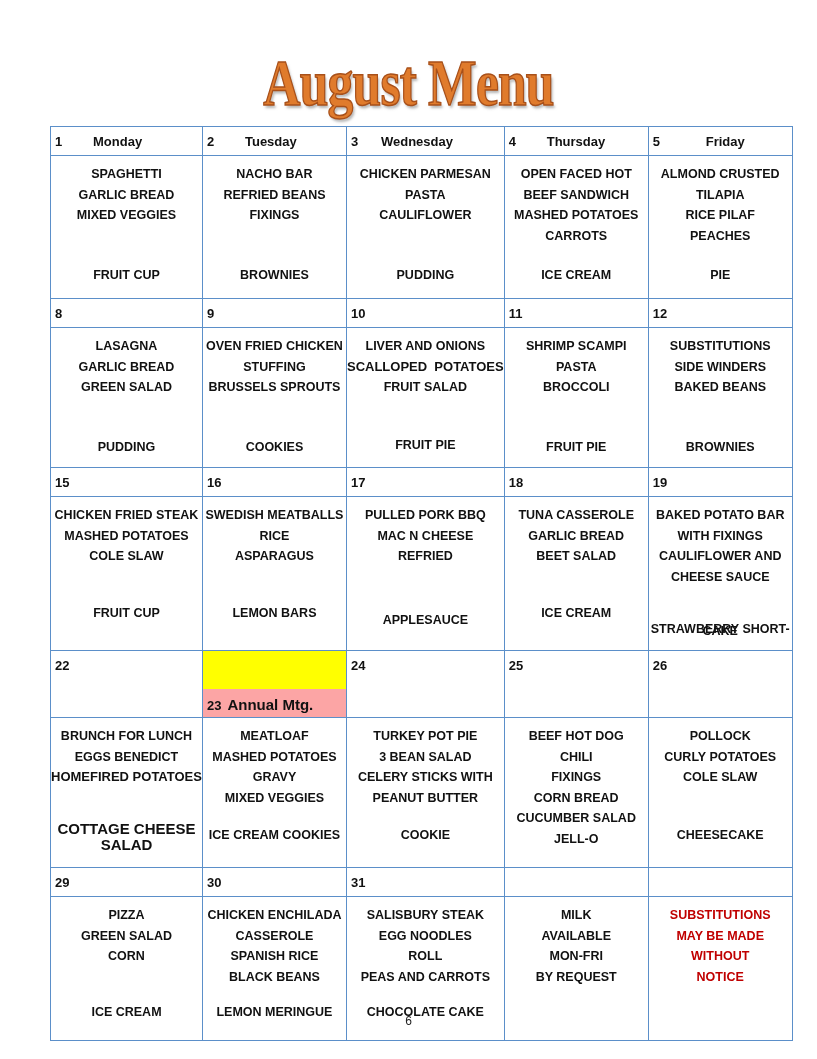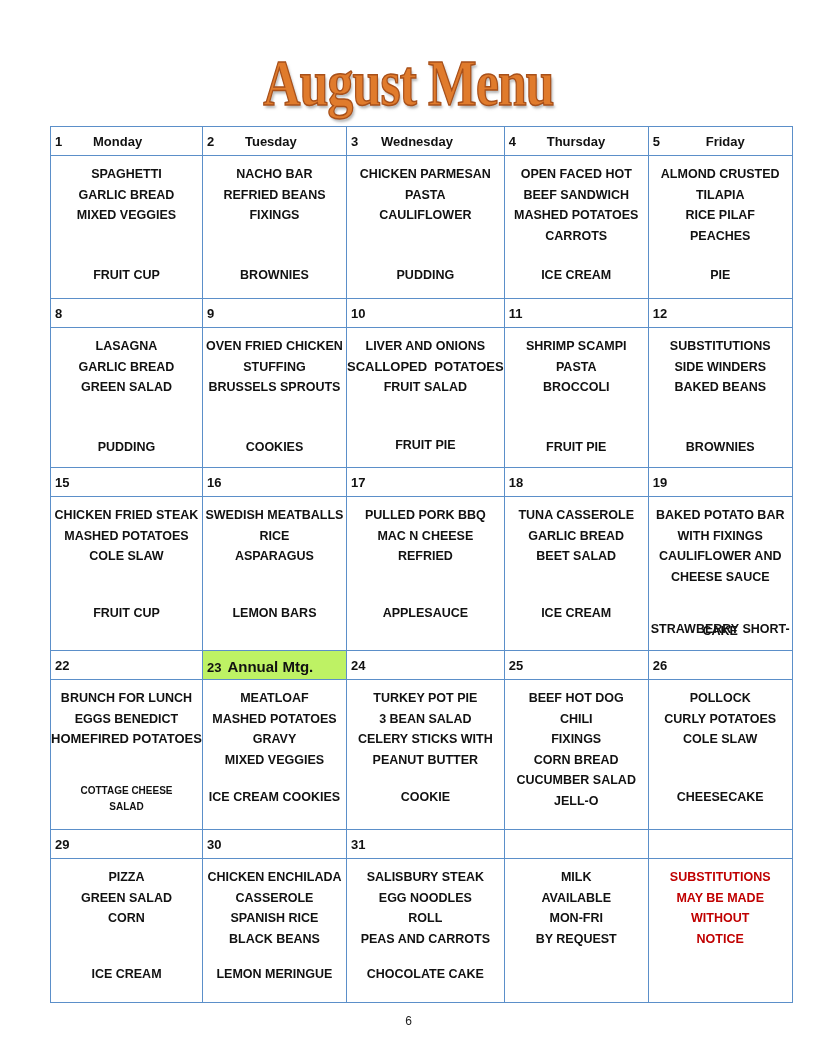--- a/index.html
+++ b/index.html
@@ -7,29 +7,29 @@
   .title{position:absolute;left:0;width:817px;top:44px;text-align:center;font-family:"Liberation Serif","DejaVu Serif",serif;font-weight:bold;font-size:66px;line-height:78px;color:#e07b2c;letter-spacing:-1px;
     transform:scaleX(0.78);transform-origin:center;
     -webkit-text-stroke:1.5px #a8501a;
     text-shadow:2px 3px 3px rgba(120,120,120,0.55);}
   table.cal{position:absolute;left:50px;top:126px;border-collapse:collapse;table-layout:fixed;}
   table.cal td{border:1px solid #5b8fc9;padding:0;vertical-align:top;width:143px;}
   tr.hdr td{height:28px;}
   .hdr-cell{display:flex;align-items:center;height:28px;font-weight:bold;font-size:13px;color:#111;padding-left:4px;box-sizing:border-box;}
   .hdr-cell .num{width:32px;flex:0 0 32px;}
   .hdr-cell .day{flex:1;text-align:left;padding-left:6px;}
-  .hdr-cell.hl{background:#bef264;}
+  .hdr-cell.hl{background:#fca5a5;margin-top:38px;}
   .hdr-cell.hl .num{width:auto;flex:0 0 auto;padding-top:4px;}
   .hdr-cell.hl .day{font-size:15px;padding-left:6px;padding-top:3px;}
   .body-cell{position:relative;text-align:center;font-weight:bold;font-size:12.5px;color:#111;box-sizing:border-box;}
   .mains{padding-top:8px;}
   .mains div{line-height:20.6px;white-space:nowrap;}
   .mains div.sm{font-size:13px;}
   .dessert{position:absolute;left:0;right:0;text-align:center;line-height:18px;}
-  .dessert.sm{font-size:10px;line-height:16px;}
+  .dessert.sm{font-size:15px;line-height:16px;}
   .red{color:#c00000;}
   .pagenum{position:absolute;left:0;width:817px;top:1014px;text-align:center;font-size:12px;color:#222;}
 </style>
 </head>
 <body>
 
 <div class="title">August Menu</div>
 
 <table class="cal">
 
@@ -249,21 +249,21 @@
       <div class="dessert" style="top:107px">LEMON BARS</div>
           </div>
         </td>
     <td>
           <div class="body-cell" style="height:153px">
       <div class="mains">
               <div>PULLED PORK BBQ</div>
               <div>MAC N CHEESE</div>
               <div>REFRIED</div>
             </div>
-      <div class="dessert" style="top:107px">APPLESAUCE</div>
+      <div class="dessert" style="top:114px">APPLESAUCE</div>
           </div>
         </td>
     <td>
           <div class="body-cell" style="height:153px">
       <div class="mains">
               <div>TUNA CASSEROLE</div>
               <div>GARLIC BREAD</div>
               <div>BEET SALAD</div>
             </div>
       <div class="dessert" style="top:107px">ICE CREAM</div>

